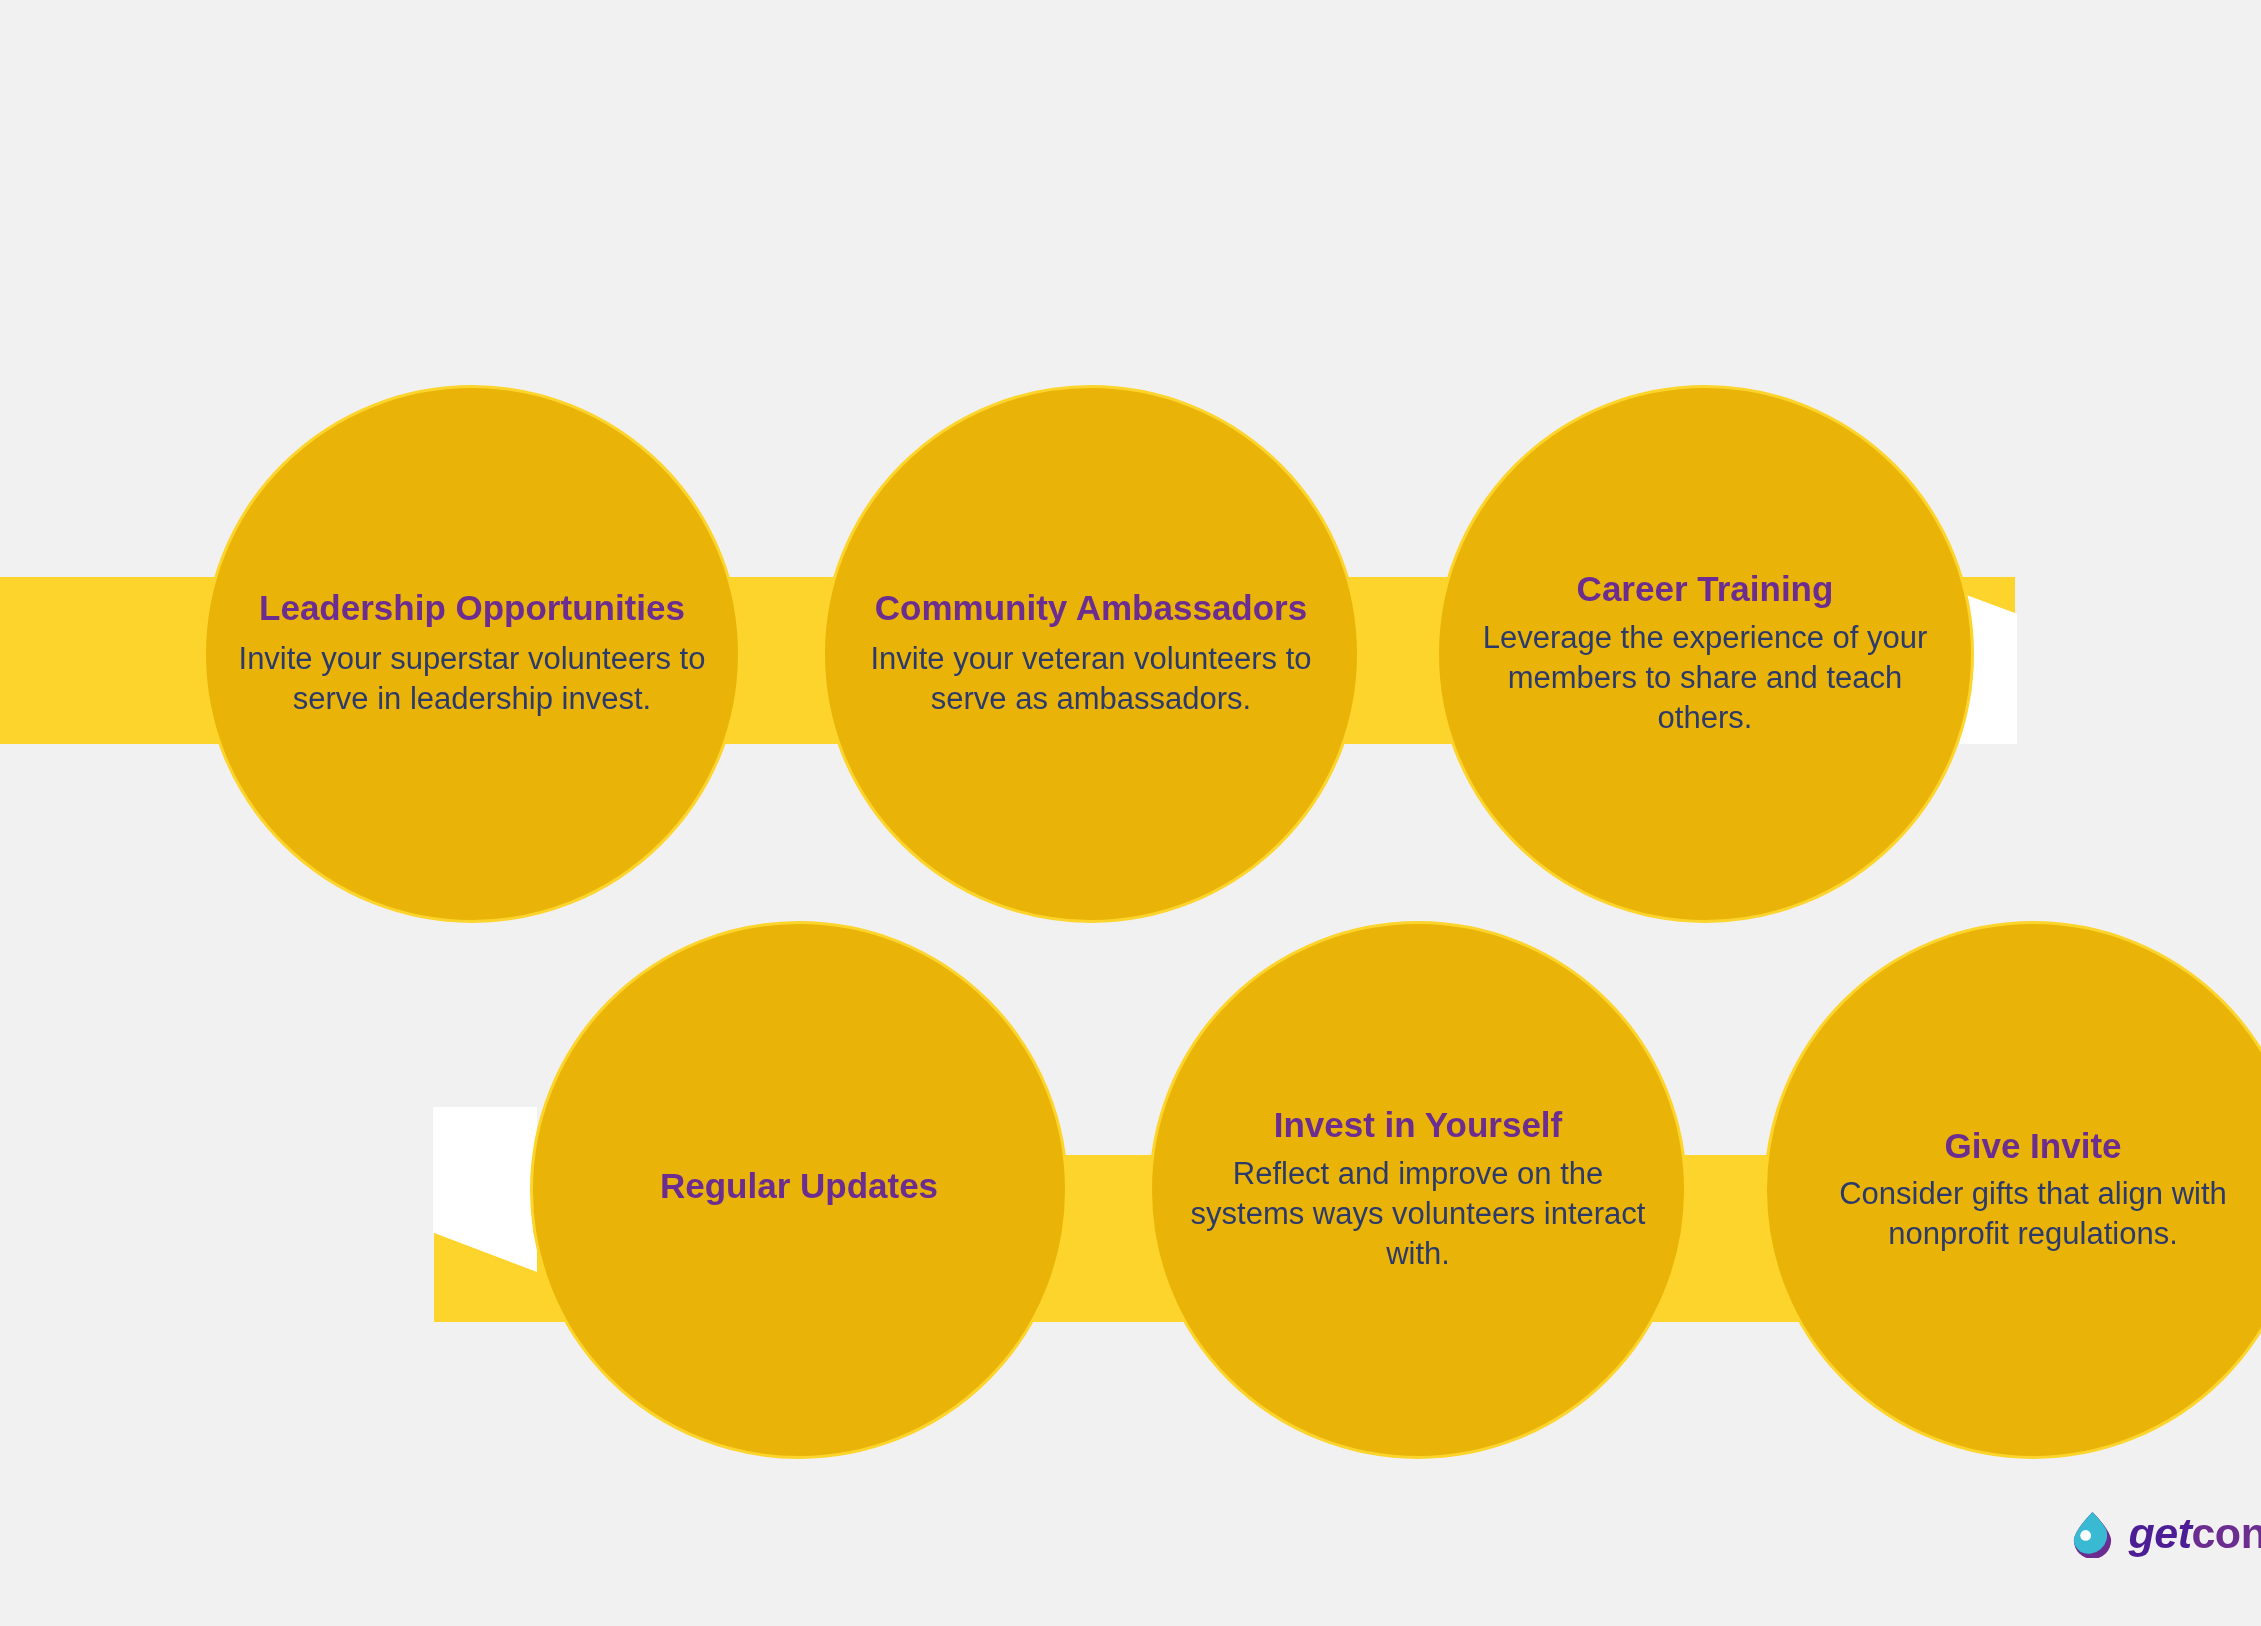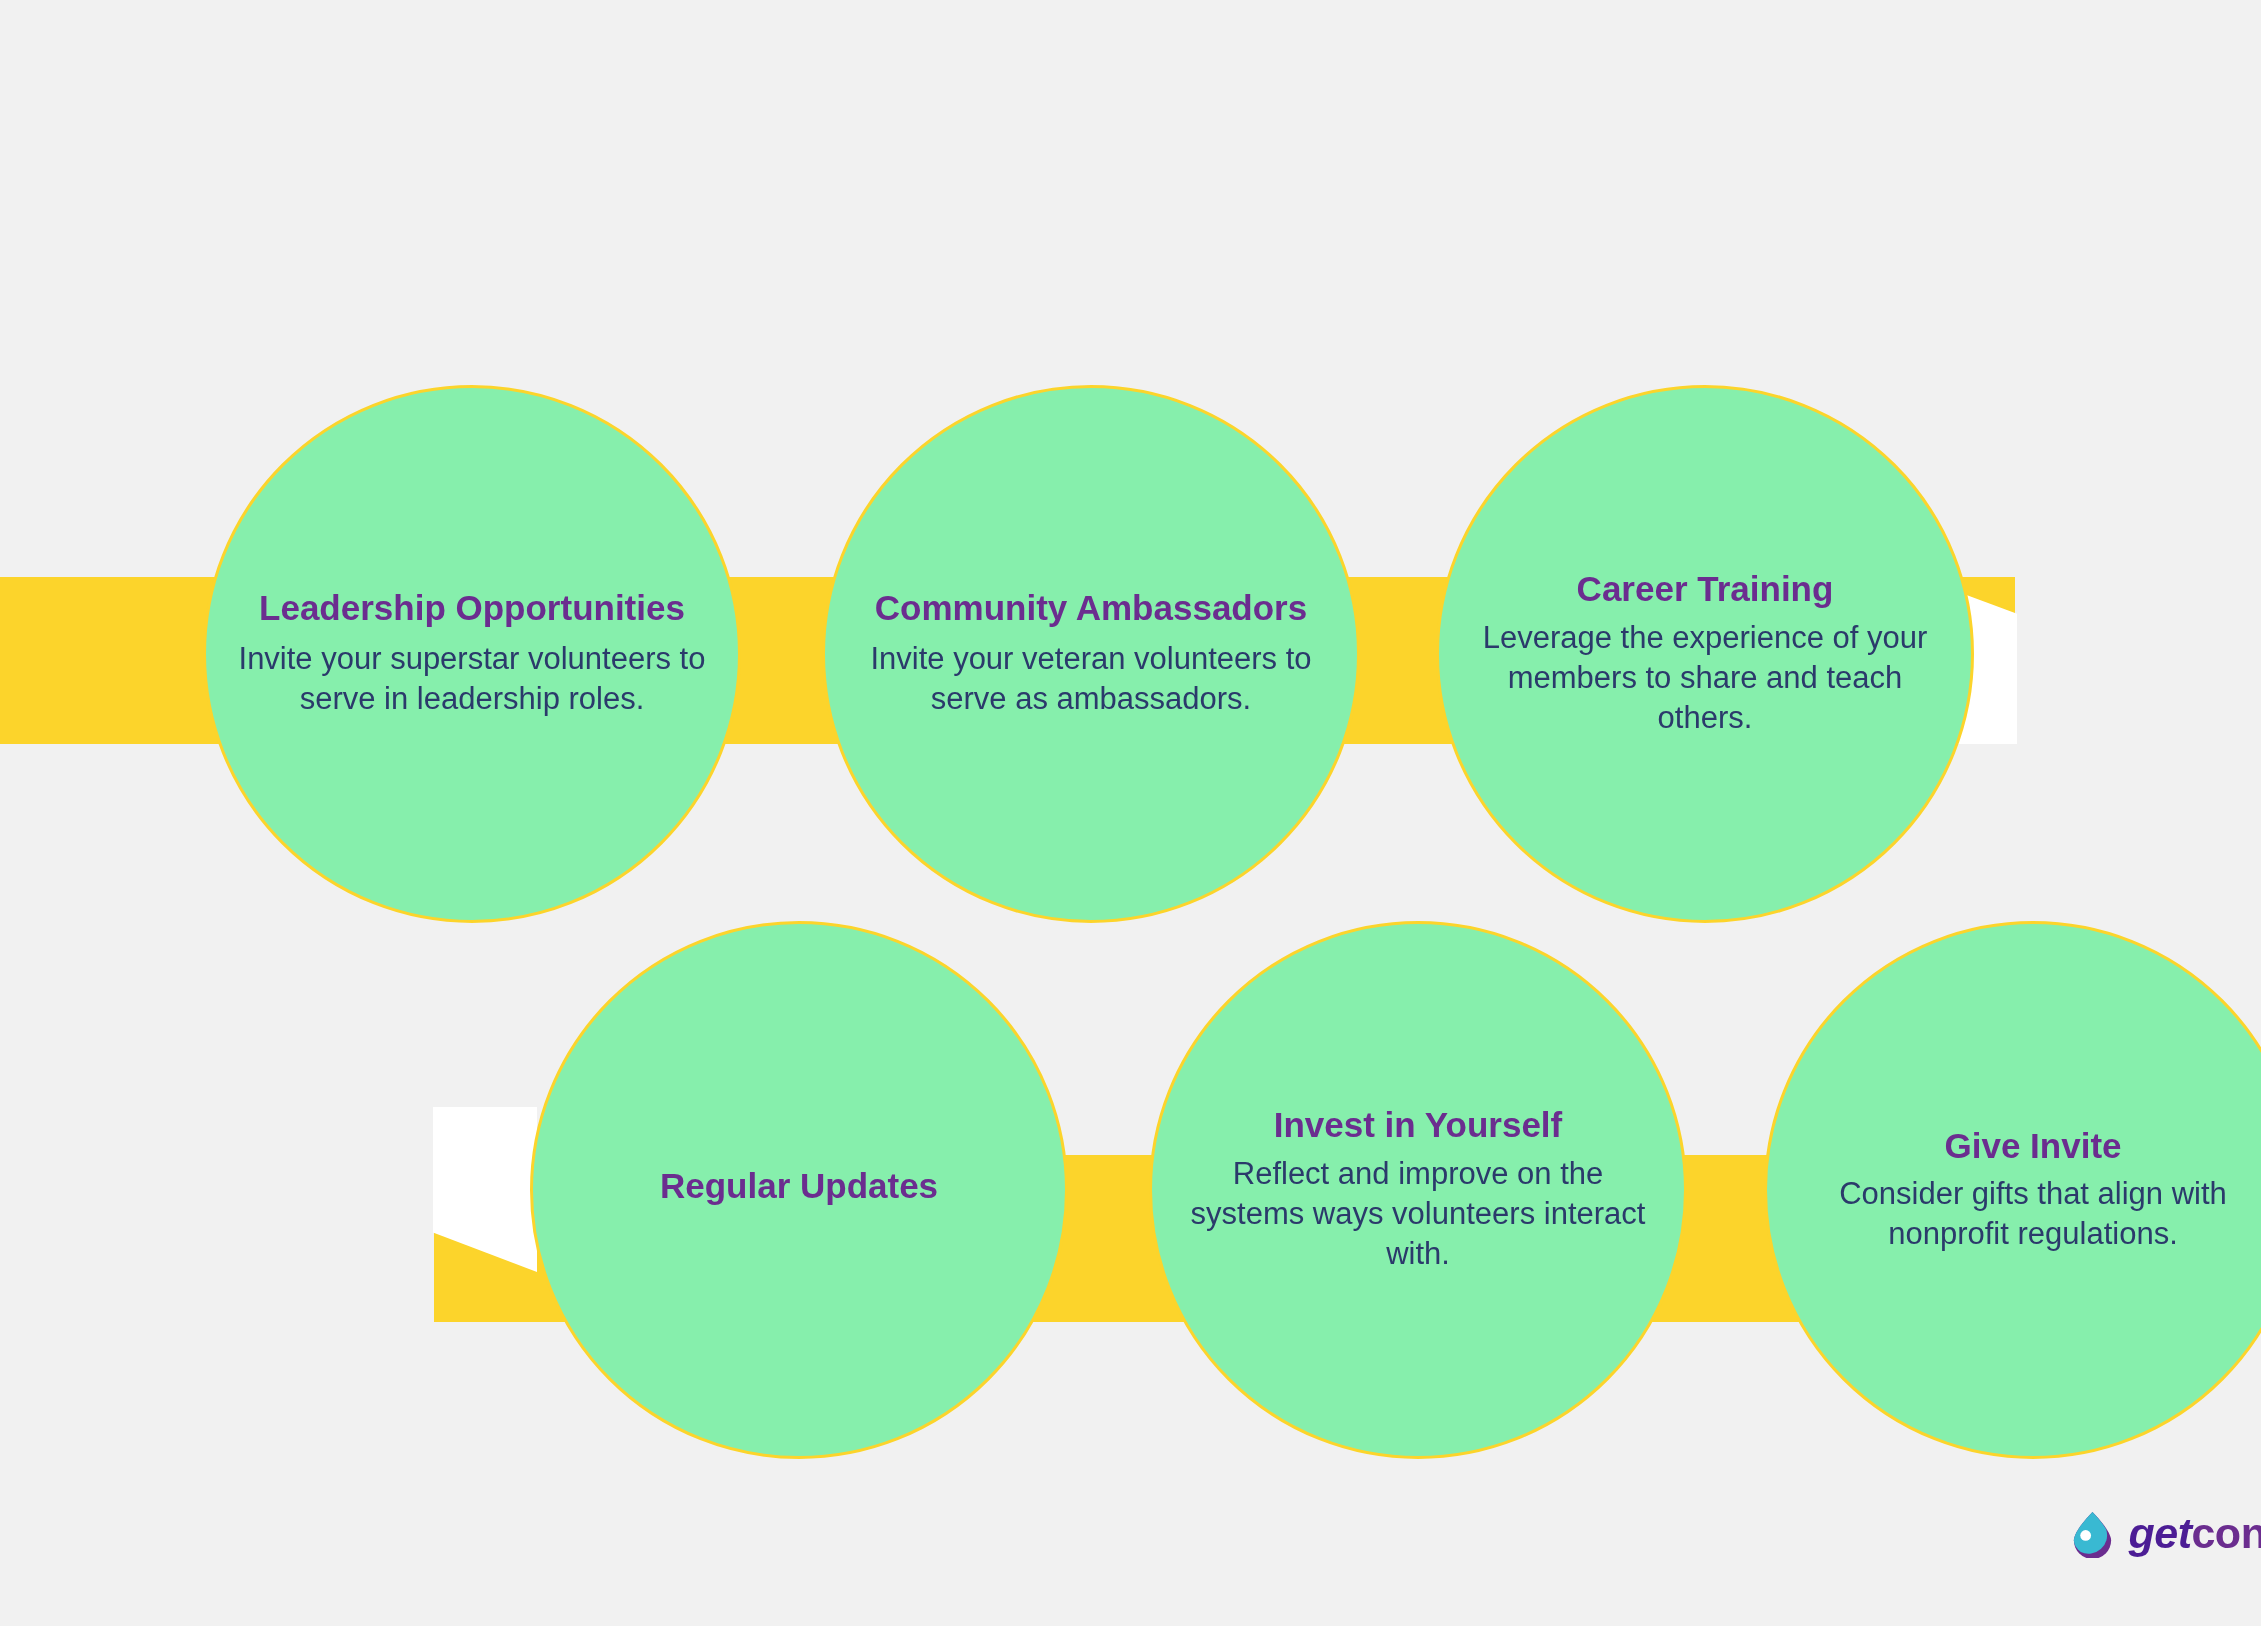--- a/index.html
+++ b/index.html
@@ -79,21 +79,21 @@
     top: 1107px;
     width: 104px;
     height: 165px;
     clip-path: polygon(0 0, 100% 0, 100% 100%, 0 76%);
   }
 
   
   .circle {
     position: absolute;
     border-radius: 50%;
-    background: #86efac;
+    background: #eab308;
     border: 3.2px solid #fcd42b;
     box-sizing: border-box;
     display: flex;
     flex-direction: column;
     align-items: center;
     justify-content: center;
     text-align: center;
     z-index: 5;
     padding: 0 32px;
   }
@@ -152,21 +152,21 @@
 <div class="infographic">
 
   <div class="ribbon ribbon-top"></div>
   <div class="ribbon ribbon-bottom"></div>
   <div class="ribbon-fold fold-top"></div>
   <div class="ribbon-fold fold-bottom"></div>
 
 
   <div class="circle c1">
     <div class="c-title">Leadership Opportunities</div>
-    <div class="c-body">Invite your superstar volunteers to serve in leadership roles.</div>
+    <div class="c-body">Invite your superstar volunteers to serve in leadership invest.</div>
   </div>
 
   <div class="circle c2">
     <div class="c-title">Community Ambassadors</div>
     <div class="c-body">Invite your veteran volunteers to serve as ambassadors.</div>
   </div>
 
   <div class="circle c3">
     <div class="c-title">Career Training</div>
     <div class="c-body">Leverage the experience of your members to share and teach others.</div>

